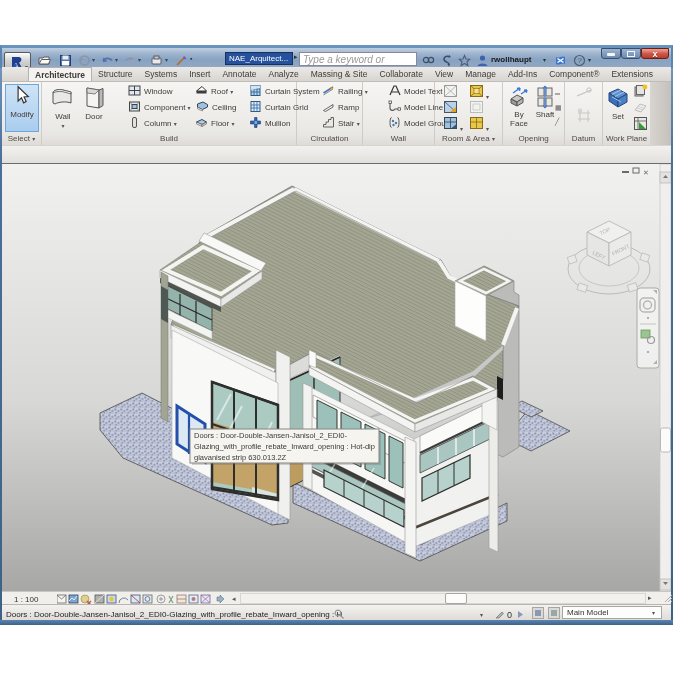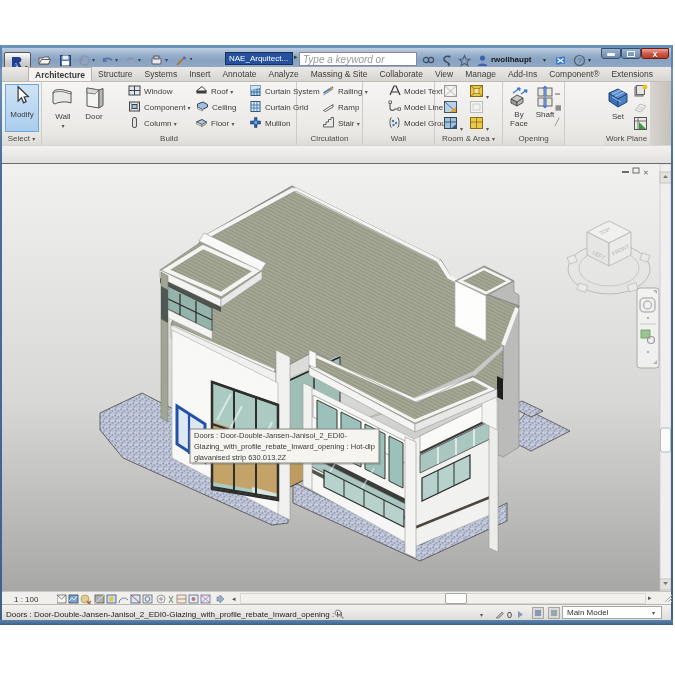--- a/index.html
+++ b/index.html
@@ -314,20 +314,31 @@
             <rect x="12" y="3" width="6" height="8" fill="#e8e8e4" stroke="#666"></rect>
             <rect x="4" y="13" width="6" height="8" fill="#e8e8e4" stroke="#666"></rect>
             <rect x="12" y="13" width="6" height="8" fill="#e8e8e4" stroke="#666"></rect>
             <path d="M11 1 V23 M11 1 l-2 2.5 M11 1 l2 2.5 M11 23 l-2 -2.5 M11 23 l2 -2.5" stroke="#3a7ad4" fill="none" stroke-width="1.2"></path>
           </svg>
         Shaft</div>
       <div style="position:absolute;left:52px;top:5px;width:10px;font-size:7px;color:#666;line-height:14px">═<br>▦<br>╱</div>
       <div class="plabel">Opening</div>
     </div>
 
+    <div class="panel" style="left:563px;width:38px">
+      <div style="position:absolute;left:11px;top:4px;opacity:.45"><svg width="16" height="14" viewBox="0 0 16 14">
+            <path d="M1 10 L15 4" stroke="#888" stroke-width="1.2"></path>
+            <circle cx="13" cy="4" r="2.2" fill="none" stroke="#888"></circle>
+          </svg></div>
+      <div style="position:absolute;left:11px;top:26px;opacity:.45"><svg width="16" height="16" viewBox="0 0 16 16">
+            <path d="M4 2 V14 M12 2 V14 M2 5 H14 M2 11 H14" stroke="#999" stroke-width="1"></path>
+            <circle cx="4" cy="2.6" r="1.6" fill="none" stroke="#999"></circle>
+          </svg></div>
+      <div class="plabel">Datum</div>
+    </div>
 
     <div class="panel" style="left:601px;width:47px;border-right:none">
       <div class="bigbtn" style="left:0px;width:30px">
         <svg class="bi" width="26" height="26" viewBox="0 0 26 26">
             <path d="M4 8 L13 4 L22 9 L13 14 Z" fill="#5a90d0" stroke="#24477c"></path>
             <path d="M4 8 L13 14 L13 22 L4 16 Z" fill="#3a70b8" stroke="#24477c"></path>
             <path d="M22 9 L13 14 L13 22 L22 17 Z" fill="#4a80c4" stroke="#24477c"></path>
             <path d="M7 9.5 L16 5 M10 11.5 L19 7 M7 12 l9 5" stroke="#bcd4f0" stroke-width=".8" fill="none"></path>
           </svg>
         Set</div>

